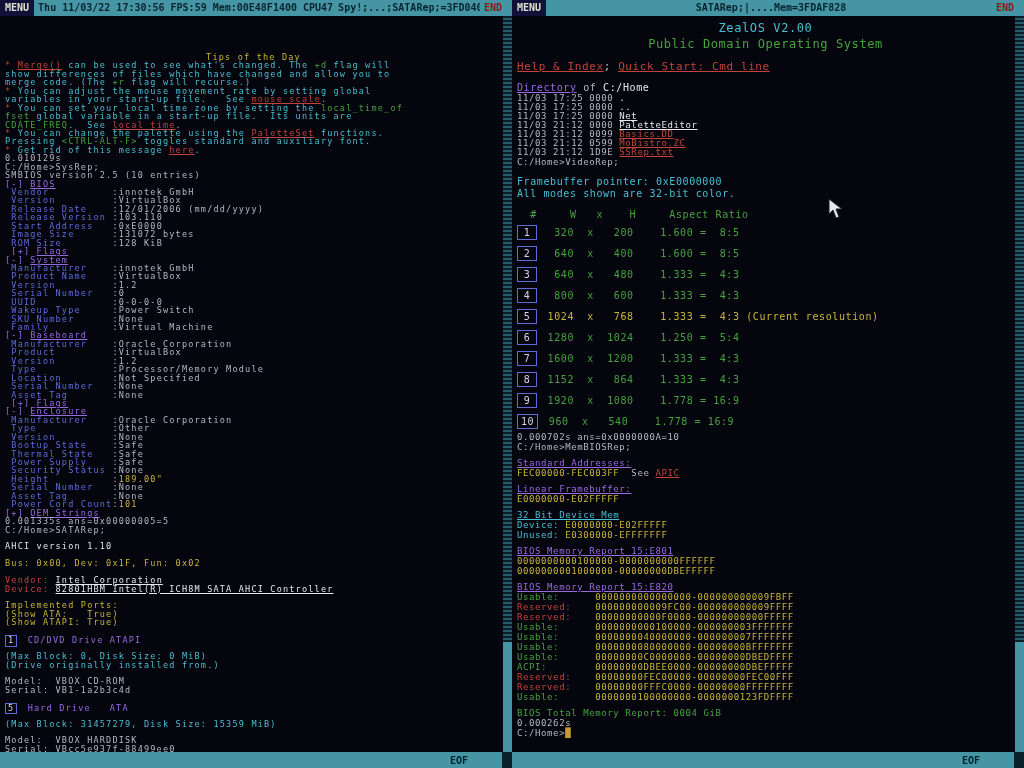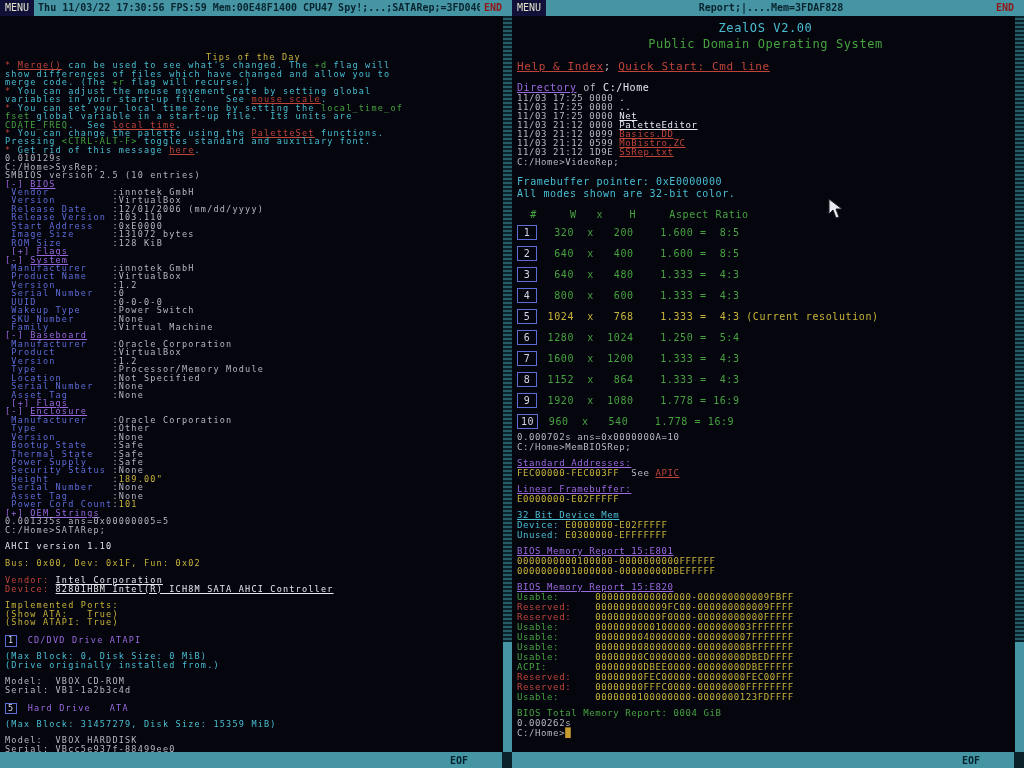--- a/index.html
+++ b/index.html
@@ -3,21 +3,21 @@
 <meta charset="utf-8">
 <style>
   html,body{margin:0;padding:0;background:#000;}
   .screen{position:relative;width:1024px;height:768px;background:#05050e;overflow:hidden;
           font-family:"DejaVu Sans Mono",monospace;}
   .window{position:absolute;top:0;height:768px;width:512px;background:#05050e;}
   .window.left{left:0;border-right:1px solid #0b2230;}
   .window.right{left:512px;}
   .titlebar{position:absolute;top:0;left:0;right:0;height:16px;background:#4695a5;color:#07242e;
             font-size:10px;line-height:16px;display:flex;align-items:center;white-space:nowrap;overflow:hidden;}
-  .menu-btn{background:#101038;color:#e0e0c8;padding:0 5px;height:16px;display:inline-block;font-weight:normal;flex:0 0 auto;}
+  .menu-btn{background:#101038;color:#e0e0c8;padding:0 5px;height:16px;display:inline-block;font-weight:bold;flex:0 0 auto;}
   .title-status{margin-left:4px;font-weight:bold;overflow:hidden;}
   .title-task{margin-left:auto;margin-right:4px;font-weight:bold;overflow:hidden;}
   .title-task.centered{flex:1;text-align:center;margin:0 4px;}
   .end-marker{color:#8f1616;font-weight:bold;margin-right:10px;flex:0 0 auto;}
   .content{position:absolute;top:16px;left:5px;right:10px;bottom:16px;overflow:hidden;white-space:pre;padding-top:4px;}
   .left .content{font-size:8.5px;letter-spacing:1.2px;margin-top:33px;}
   .left .content .tline{height:8.45px;line-height:8.7px;}
   .right .content{font-size:9px;letter-spacing:0.6px;}
   .right .content .tline{height:10px;line-height:10px;}
   .vscroll{position:absolute;top:16px;right:0;width:9px;bottom:16px;
@@ -52,21 +52,21 @@
     </div>
     <footer class="bottombar">
       <span class="eof">EOF</span>
       <span class="corner"></span>
     </footer>
   </section>
 
   <section class="window right">
     <header class="titlebar">
       <span class="menu-btn">MENU</span>
-      <span class="title-task centered">Report;|....Mem=3FDAF828</span>
+      <span class="title-task centered">SATARep;|....Mem=3FDAF828</span>
       <span class="end-marker">END</span>
     </header>
     <div class="content" id="right-content"><div class="tline" style="text-align: center; height: 16px; line-height: 16px; font-size: 12px;"><span class="c-c">ZealOS V2.00</span></div><div class="tline" style="text-align: center; height: 16px; line-height: 16px; font-size: 12px;"><span class="c-G">Public Domain Operating System</span></div><div class="tline" style="height: 8px; line-height: 8px;"></div><div class="tline" style="height: 14px; line-height: 14px; font-size: 11px;"><span class="c-r u">Help &amp; Index</span><span class="c-g">; </span><span class="c-r u">Quick Start: Cmd line</span></div><div class="tline" style="height: 8px; line-height: 8px;"></div><div class="tline" style="height: 12px; line-height: 12px; font-size: 10px;"><span class="c-p u">Directory</span><span class="c-g"> of </span><span class="c-w">C:/Home</span></div><div class="tline" style="height: 9px; line-height: 9px;"><span class="c-g">11/03 17:25 0000 </span><span class="c-w">.</span></div><div class="tline" style="height: 9px; line-height: 9px;"><span class="c-g">11/03 17:25 0000 </span><span class="c-w">..</span></div><div class="tline" style="height: 9px; line-height: 9px;"><span class="c-g">11/03 17:25 0000 </span><span class="c-w u">Net</span></div><div class="tline" style="height: 9px; line-height: 9px;"><span class="c-g">11/03 21:12 0000 </span><span class="c-w u">PaletteEditor</span></div><div class="tline" style="height: 9px; line-height: 9px;"><span class="c-g">11/03 21:12 0099 </span><span class="c-r u">Basics.DD</span></div><div class="tline" style="height: 9px; line-height: 9px;"><span class="c-g">11/03 21:12 0599 </span><span class="c-r u">MoBistro.ZC</span></div><div class="tline" style="height: 9px; line-height: 9px;"><span class="c-g">11/03 21:12 1D9E </span><span class="c-r u">SSRep.txt</span></div><div class="tline" style="height: 11px; line-height: 11px;"><span class="c-g">C:/Home&gt;VideoRep;</span></div><div class="tline" style="height: 8px; line-height: 8px;"></div><div class="tline" style="height: 12px; line-height: 12px; font-size: 10px;"><span class="c-c">Framebuffer pointer: 0xE0000000</span></div><div class="tline" style="height: 12px; line-height: 12px; font-size: 10px;"><span class="c-c">All modes shown are 32-bit color.</span></div><div class="tline" style="height: 8px; line-height: 8px;"></div><div class="tline" style="height: 14px; line-height: 14px; font-size: 10px;"><span class="c-G">  #     W   x    H     Aspect Ratio</span></div><div class="tline" style="height: 21px; line-height: 21px; font-size: 10px;"><span class="c-b numbox">1</span><span class="c-G">  320  x   200    1.600 =  8:5</span></div><div class="tline" style="height: 21px; line-height: 21px; font-size: 10px;"><span class="c-b numbox">2</span><span class="c-G">  640  x   400    1.600 =  8:5</span></div><div class="tline" style="height: 21px; line-height: 21px; font-size: 10px;"><span class="c-b numbox">3</span><span class="c-G">  640  x   480    1.333 =  4:3</span></div><div class="tline" style="height: 21px; line-height: 21px; font-size: 10px;"><span class="c-b numbox">4</span><span class="c-G">  800  x   600    1.333 =  4:3</span></div><div class="tline" style="height: 21px; line-height: 21px; font-size: 10px;"><span class="c-b numbox">5</span><span class="c-y"> 1024  x   768    1.333 =  4:3 (Current resolution)</span></div><div class="tline" style="height: 21px; line-height: 21px; font-size: 10px;"><span class="c-b numbox">6</span><span class="c-G"> 1280  x  1024    1.250 =  5:4</span></div><div class="tline" style="height: 21px; line-height: 21px; font-size: 10px;"><span class="c-b numbox">7</span><span class="c-G"> 1600  x  1200    1.333 =  4:3</span></div><div class="tline" style="height: 21px; line-height: 21px; font-size: 10px;"><span class="c-b numbox">8</span><span class="c-G"> 1152  x   864    1.333 =  4:3</span></div><div class="tline" style="height: 21px; line-height: 21px; font-size: 10px;"><span class="c-b numbox">9</span><span class="c-G"> 1920  x  1080    1.778 = 16:9</span></div><div class="tline" style="height: 21px; line-height: 21px; font-size: 10px;"><span class="c-b numbox">10</span><span class="c-G"> 960  x   540    1.778 = 16:9</span></div><div class="tline" style="height: 10px; line-height: 10px;"><span class="c-g">0.000702s ans=0x0000000A=10</span></div><div class="tline" style="height: 10px; line-height: 10px;"><span class="c-g">C:/Home&gt;MemBIOSRep;</span></div><div class="tline" style="height: 6px; line-height: 6px;"></div><div class="tline" style="height: 10px; line-height: 10px;"><span class="c-p u">Standard Addresses:</span></div><div class="tline" style="height: 10px; line-height: 10px;"><span class="c-y">FEC00000-FEC003FF  </span><span class="c-g">See </span><span class="c-r u">APIC</span></div><div class="tline" style="height: 6px; line-height: 6px;"></div><div class="tline" style="height: 10px; line-height: 10px;"><span class="c-p u">Linear Framebuffer:</span></div><div class="tline" style="height: 10px; line-height: 10px;"><span class="c-y">E0000000-E02FFFFF</span></div><div class="tline" style="height: 6px; line-height: 6px;"></div><div class="tline" style="height: 10px; line-height: 10px;"><span class="c-c u">32 Bit Device Mem</span></div><div class="tline" style="height: 10px; line-height: 10px;"><span class="c-c">Device: </span><span class="c-y">E0000000-E02FFFFF</span></div><div class="tline" style="height: 10px; line-height: 10px;"><span class="c-c">Unused: </span><span class="c-y">E0300000-EFFFFFFF</span></div><div class="tline" style="height: 6px; line-height: 6px;"></div><div class="tline" style="height: 10px; line-height: 10px;"><span class="c-p u">BIOS Memory Report 15:E801</span></div><div class="tline" style="height: 10px; line-height: 10px;"><span class="c-y">0000000000100000-0000000000FFFFFF</span></div><div class="tline" style="height: 10px; line-height: 10px;"><span class="c-y">0000000001000000-00000000DBEFFFFF</span></div><div class="tline" style="height: 6px; line-height: 6px;"></div><div class="tline" style="height: 10px; line-height: 10px;"><span class="c-p u">BIOS Memory Report 15:E820</span></div><div class="tline" style="height: 10px; line-height: 10px;"><span class="c-G">Usable:      </span><span class="c-y">0000000000000000-000000000009FBFF</span></div><div class="tline" style="height: 10px; line-height: 10px;"><span class="c-r">Reserved:    </span><span class="c-y">000000000009FC00-000000000009FFFF</span></div><div class="tline" style="height: 10px; line-height: 10px;"><span class="c-r">Reserved:    </span><span class="c-y">00000000000F0000-00000000000FFFFF</span></div><div class="tline" style="height: 10px; line-height: 10px;"><span class="c-G">Usable:      </span><span class="c-y">0000000000100000-000000003FFFFFFF</span></div><div class="tline" style="height: 10px; line-height: 10px;"><span class="c-G">Usable:      </span><span class="c-y">0000000040000000-000000007FFFFFFF</span></div><div class="tline" style="height: 10px; line-height: 10px;"><span class="c-G">Usable:      </span><span class="c-y">0000000080000000-00000000BFFFFFFF</span></div><div class="tline" style="height: 10px; line-height: 10px;"><span class="c-G">Usable:      </span><span class="c-y">00000000C0000000-00000000DBEDFFFF</span></div><div class="tline" style="height: 10px; line-height: 10px;"><span class="c-G">ACPI:        </span><span class="c-y">00000000DBEE0000-00000000DBEFFFFF</span></div><div class="tline" style="height: 10px; line-height: 10px;"><span class="c-r">Reserved:    </span><span class="c-y">00000000FEC00000-00000000FEC00FFF</span></div><div class="tline" style="height: 10px; line-height: 10px;"><span class="c-r">Reserved:    </span><span class="c-y">00000000FFFC0000-00000000FFFFFFFF</span></div><div class="tline" style="height: 10px; line-height: 10px;"><span class="c-G">Usable:      </span><span class="c-y">0000000100000000-0000000123FDFFFF</span></div><div class="tline" style="height: 6px; line-height: 6px;"></div><div class="tline" style="height: 10px; line-height: 10px;"><span class="c-G">BIOS Total Memory Report: 0004 GiB</span></div><div class="tline" style="height: 10px; line-height: 10px;"><span class="c-g">0.000262s</span></div><div class="tline" style="height: 10px; line-height: 10px;"><span class="c-g">C:/Home&gt;</span><span class="c-cur">█</span></div></div>
     <div class="vscroll">
       <div class="vthumb"></div>
     </div>
     <footer class="bottombar">
       <span class="eof">EOF</span>
       <span class="corner"></span>
     </footer>

